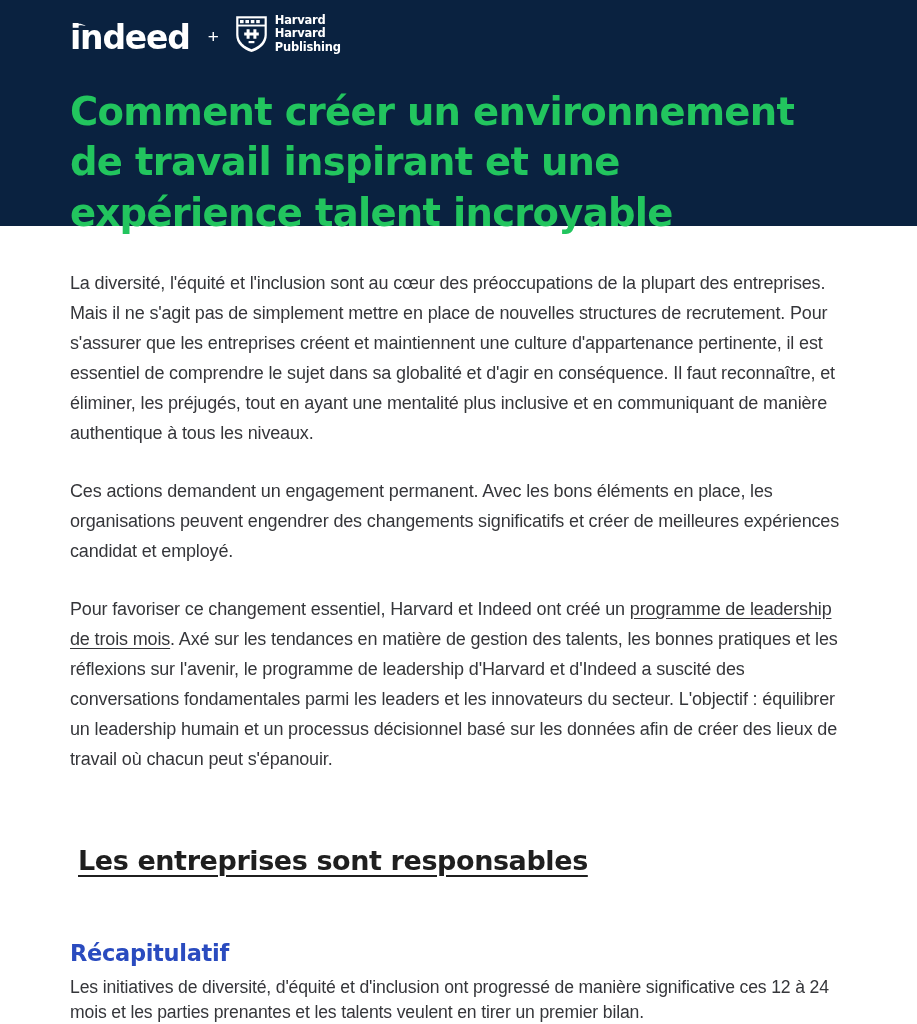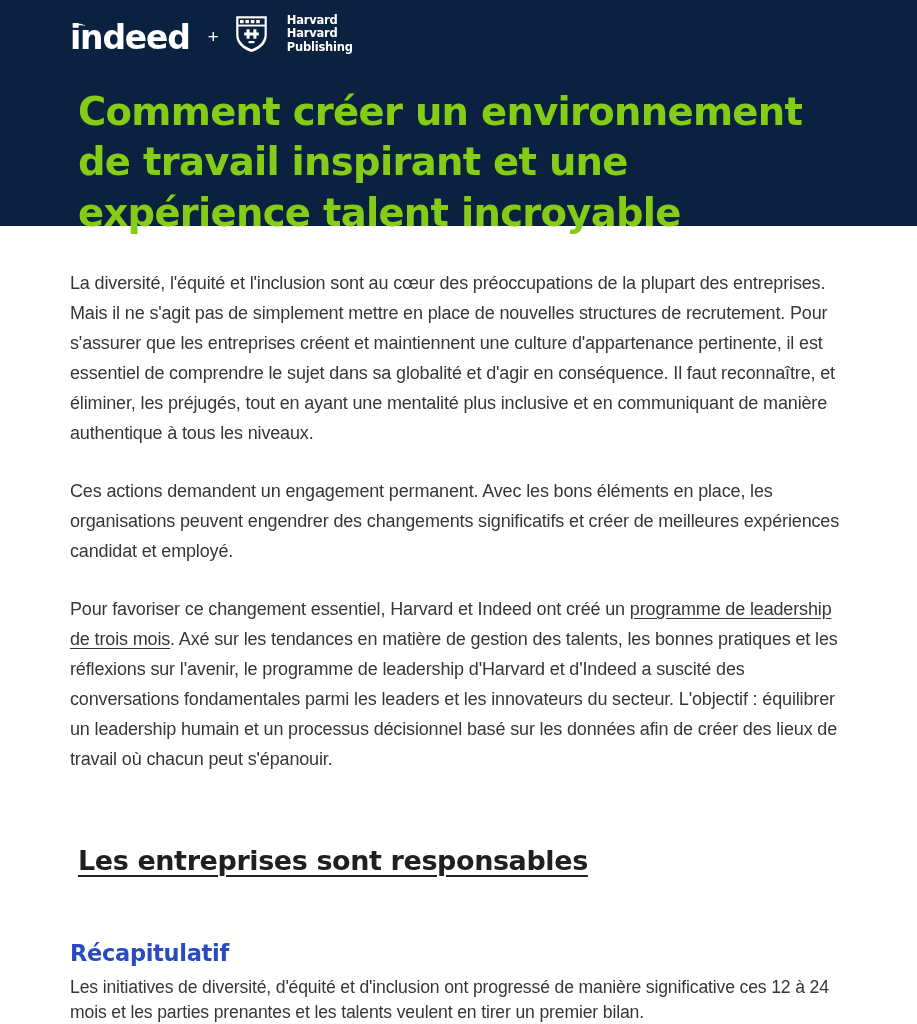--- a/index.html
+++ b/index.html
@@ -77,31 +77,30 @@
   .hbp-words {
     display: flex;
     flex-direction: column;
     justify-content: flex-end;
     color: #ffffff;
     font-family: "DejaVu Sans", sans-serif;
     font-weight: bold;
     font-size: 11.5px;
     line-height: 1.18;
     letter-spacing: -0.2px;
-    margin-left: 12px;
   }
 
   .header-title {
-    color: #84cc16;
+    color: #22c55e;
     font-family: "DejaVu Sans", sans-serif;
     font-weight: bold;
     font-size: 38.5px;
     line-height: 1.31;
     letter-spacing: -0.7px;
-    margin: 30px 0 0 8px;
+    margin: 30px 0 0 0;
     max-width: 790px;
   }
 
   
   .content {
     padding: 0 70px;
     box-sizing: border-box;
   }
 
   .section-heading-blue {

